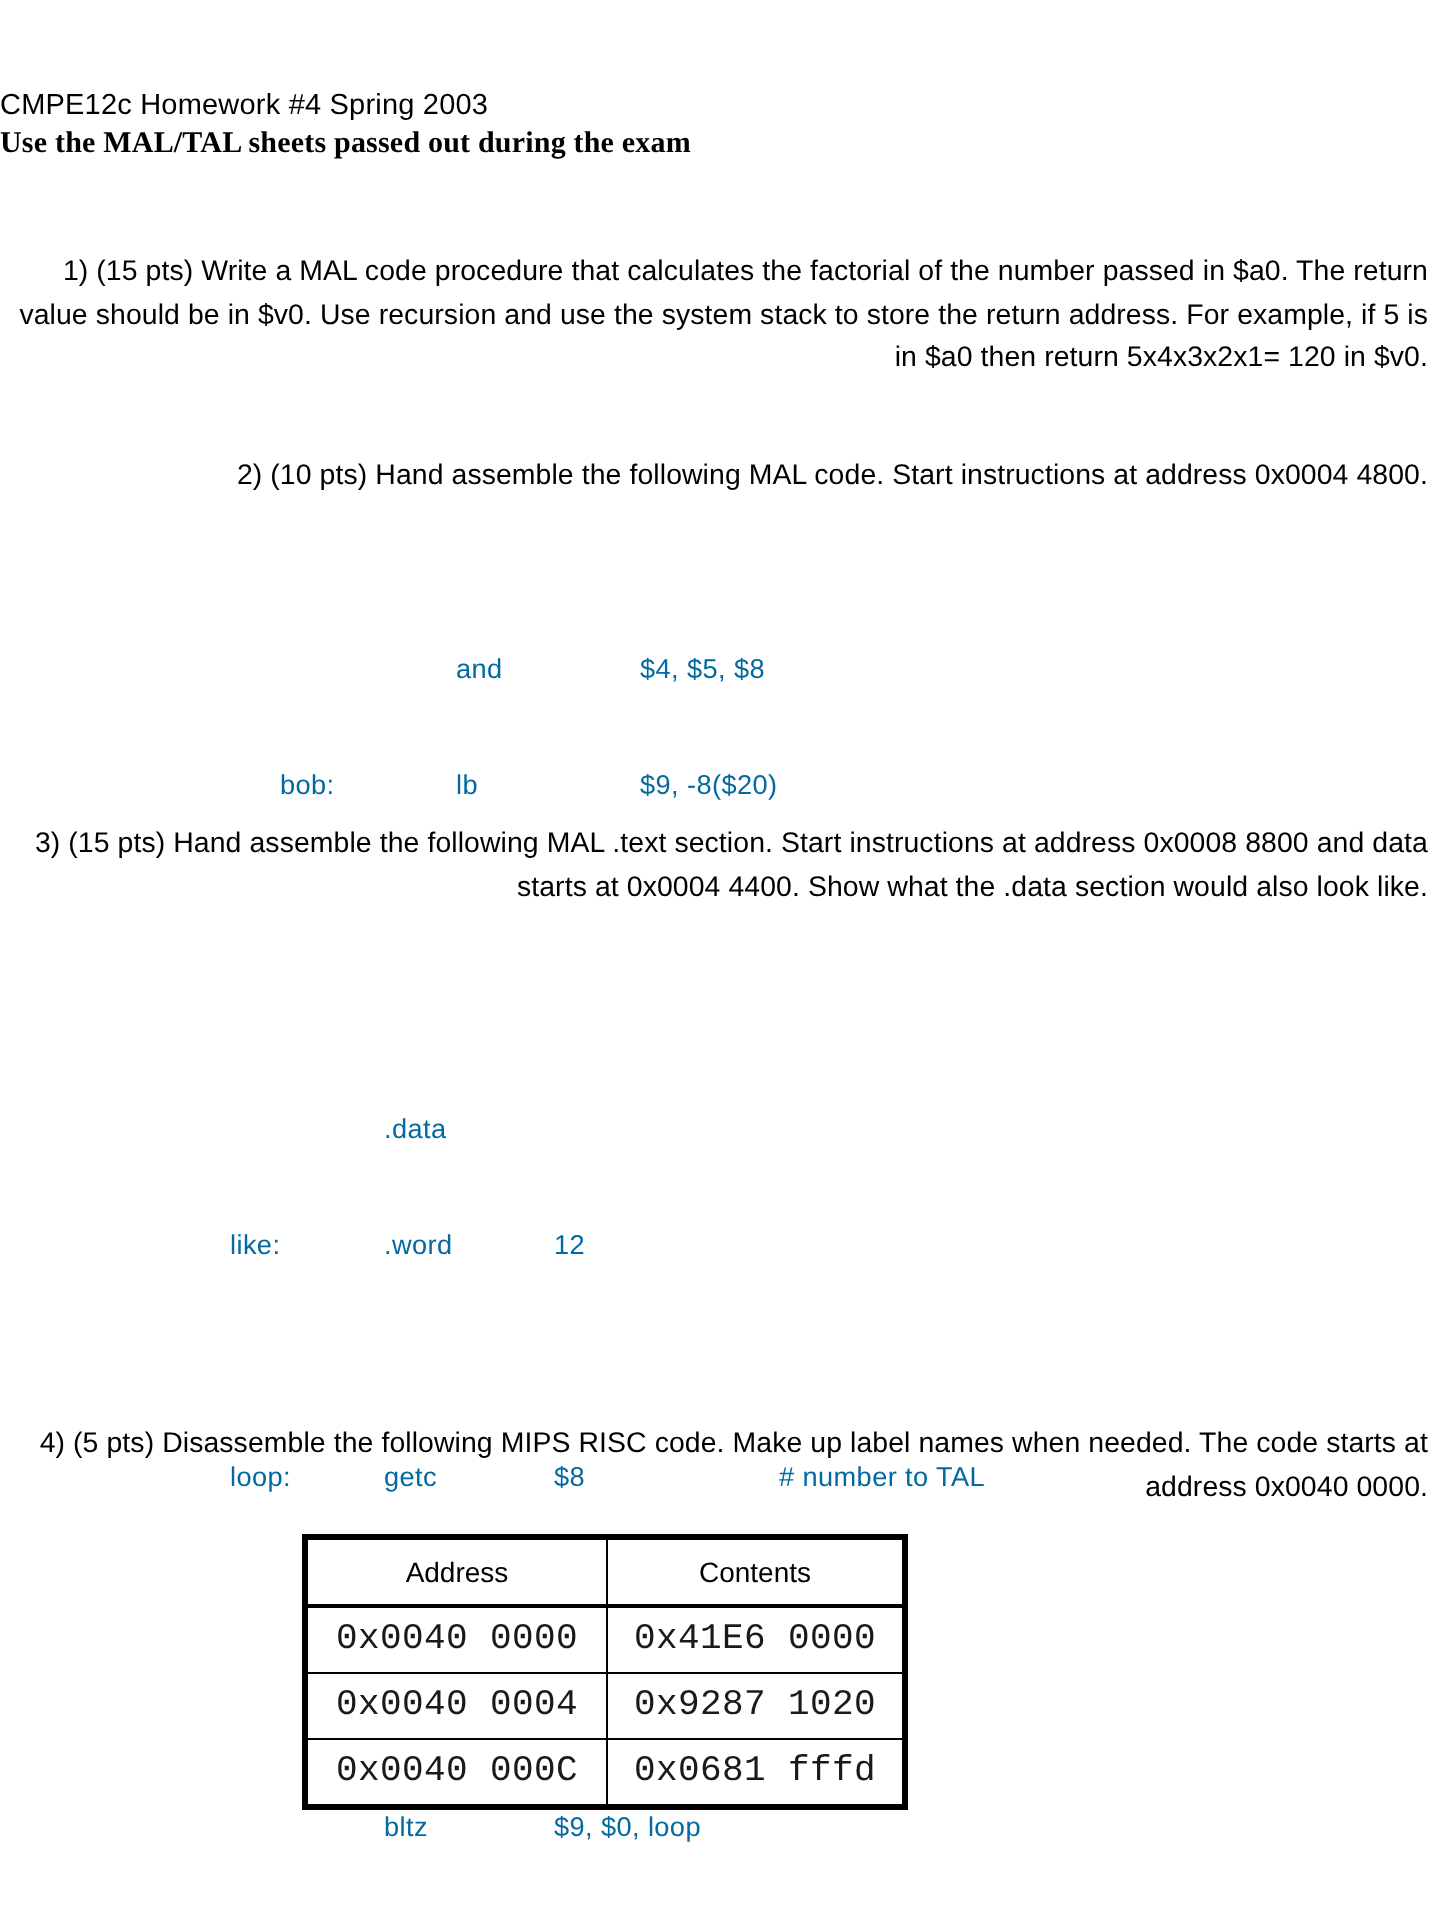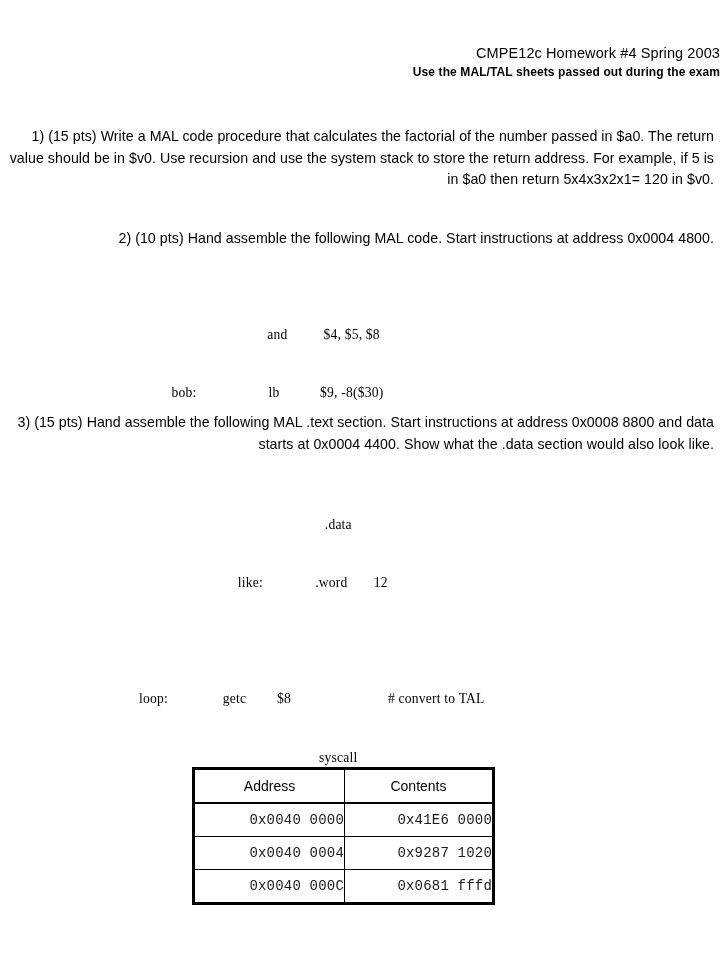--- a/index.html
+++ b/index.html
@@ -22,105 +22,104 @@
     height: 960px;
     background: #ffffff;
   }
 
   
   .title-block {
     position: absolute;
     top: 44px;
     left: 0;
     width: 720px;
-    text-align: right;
+    text-align: left;
   }
   .title-line1 {
     font-size: 14.5px;
     font-weight: 400;
     line-height: 19px;
     letter-spacing: 0.1px;
   }
   .title-line2 {
-    font-size: 12px;
+    font-size: 15px;
     font-weight: 700;
     line-height: 19px;
     letter-spacing: 0.1px;
+    font-family: Liberation Serif, serif;
   }
 
   
   .question {
     position: absolute;
     left: 8px;
     width: 706px;
     font-size: 14.2px;
     line-height: 21.5px;
     text-align: right;
     letter-spacing: 0.05px;
   }
   #q1 { top: 126px; }
   #q2 { top: 228px; }
   #q3 { top: 412px; }
   #q4 { top: 712px; }
 
   
   .code {
     position: absolute;
-    font-family: Liberation Serif, serif;
+    font-family: Liberation Sans, sans-serif;
     font-size: 13.6px;
     line-height: 19.4px;
     white-space: pre;
     letter-spacing: 0.2px;
-    color: #000000;
-    text-align: center;
+    color: #0369a1;
   }
   #code2 { top: 286px; left: 140px; }
   #code3 { top: 476px; left: 115px; }
 
   .code .row { display: block; height: 19.4px; }
   .code .blank { display: block; height: 19.4px; }
 
   .c-label { display: inline-block; width: 88px; }
   .c-mnem  { display: inline-block; width: 92px; }
   .c-ops   { display: inline-block; }
   .c-cmt-a { display: inline-block; padding-left: 97px; }
 
   
   #code3 .c-label { width: 77px; }
-  #code3 .c-mnem  { width: 85px; }
+  #code3 .c-mnem  { width: 85px; margin-top: 40px; }
 
   
   .mem-table {
     position: absolute;
     top: 767px;
     left: 151px;
     border-collapse: collapse;
     border: 3px solid #000000;
     background: #ffffff;
-    margin-left: 41px;
   }
   .mem-table th,
   .mem-table td {
     border: 1px solid #000000;
     padding: 0;
     height: 32px;
     vertical-align: middle;
   }
   .mem-table th {
     font-family: "Liberation Sans", sans-serif;
     font-size: 14px;
     font-weight: 400;
     text-align: center;
     border-bottom: 2px solid #000000;
   }
   .mem-table td {
     font-family: "Liberation Mono", "DejaVu Sans Mono", monospace;
-    font-size: 14px;
+    font-size: 18px;
     letter-spacing: 0.2px;
-    text-align: right;
+    text-align: center;
     color: #1a1a1a;
   }
   .col-addr { width: 149px; }
   .col-cont { width: 147px; }
 </style>
 </head>
 <body>
 
 <div class="page">
 
@@ -128,37 +127,38 @@
     <div class="title-line1">CMPE12c  Homework #4  Spring 2003</div>
     <div class="title-line2">Use the MAL/TAL sheets passed out during the exam</div>
   </div>
 
   <div class="question" id="q1">1)  (15 pts)  Write a MAL code procedure that calculates the factorial of the number passed in $a0.  The return value should be in $v0.  Use recursion and use the system stack to store the return address.  For example, if 5 is in $a0 then return 5x4x3x2x1= 120 in $v0.</div>
 
   <div class="question" id="q2">2)  (10 pts)  Hand assemble the following MAL code.  Start instructions at address 0x0004 4800.</div>
 
   <div class="code" id="code2">
     <span class="row"><span class="c-label"></span><span class="c-mnem">and</span><span class="c-ops">$4, $5, $8</span></span>
-    <span class="row"><span class="c-label">bob:</span><span class="c-mnem">lb</span><span class="c-ops">$9, -8($30)</span></span>
+    <span class="row"><span class="c-label">bob:</span><span class="c-mnem">lb</span><span class="c-ops">$9, -8($20)</span></span>
   </div>
 
   <div class="question" id="q3">3)  (15 pts)  Hand assemble the following MAL .text section.  Start instructions at address 0x0008 8800 and data starts at 0x0004 4400.  Show what the .data section would also look like.</div>
 
   <div class="code" id="code3">
     <span class="row"><span class="c-label"></span><span class="c-mnem">.data</span><span class="c-ops"></span></span>
     <span class="row"><span class="c-label">like:</span><span class="c-mnem">.word</span><span class="c-ops">12</span></span>
     <span class="blank"></span>
-    <span class="row"><span class="c-label">loop:</span><span class="c-mnem">getc</span><span class="c-ops">$8</span><span class="c-cmt-a"># convert to TAL</span></span>
+    <span class="row"><span class="c-label">loop:</span><span class="c-mnem">getc</span><span class="c-ops">$8</span><span class="c-cmt-a"># number to TAL</span></span>
     <span class="row"><span class="c-label"></span><span class="c-mnem">syscall</span><span class="c-ops"></span></span>
     <span class="row"><span class="c-label"></span><span class="c-mnem">la</span><span class="c-ops">$9, value</span></span>
     <span class="row"><span class="c-label"></span><span class="c-mnem">bltz</span><span class="c-ops">$9, $0, loop</span></span>
     
     
   </div>
 
+  <div class="question" id="q4">4)  (5 pts)  Disassemble the following MIPS RISC code.  Make up label names when needed.  The code starts at address 0x0040 0000.</div>
 
   <table class="mem-table">
     <thead>
       <tr>
         <th class="col-addr">Address</th>
         <th class="col-cont">Contents</th>
       </tr>
     </thead>
     <tbody>
       <tr>

